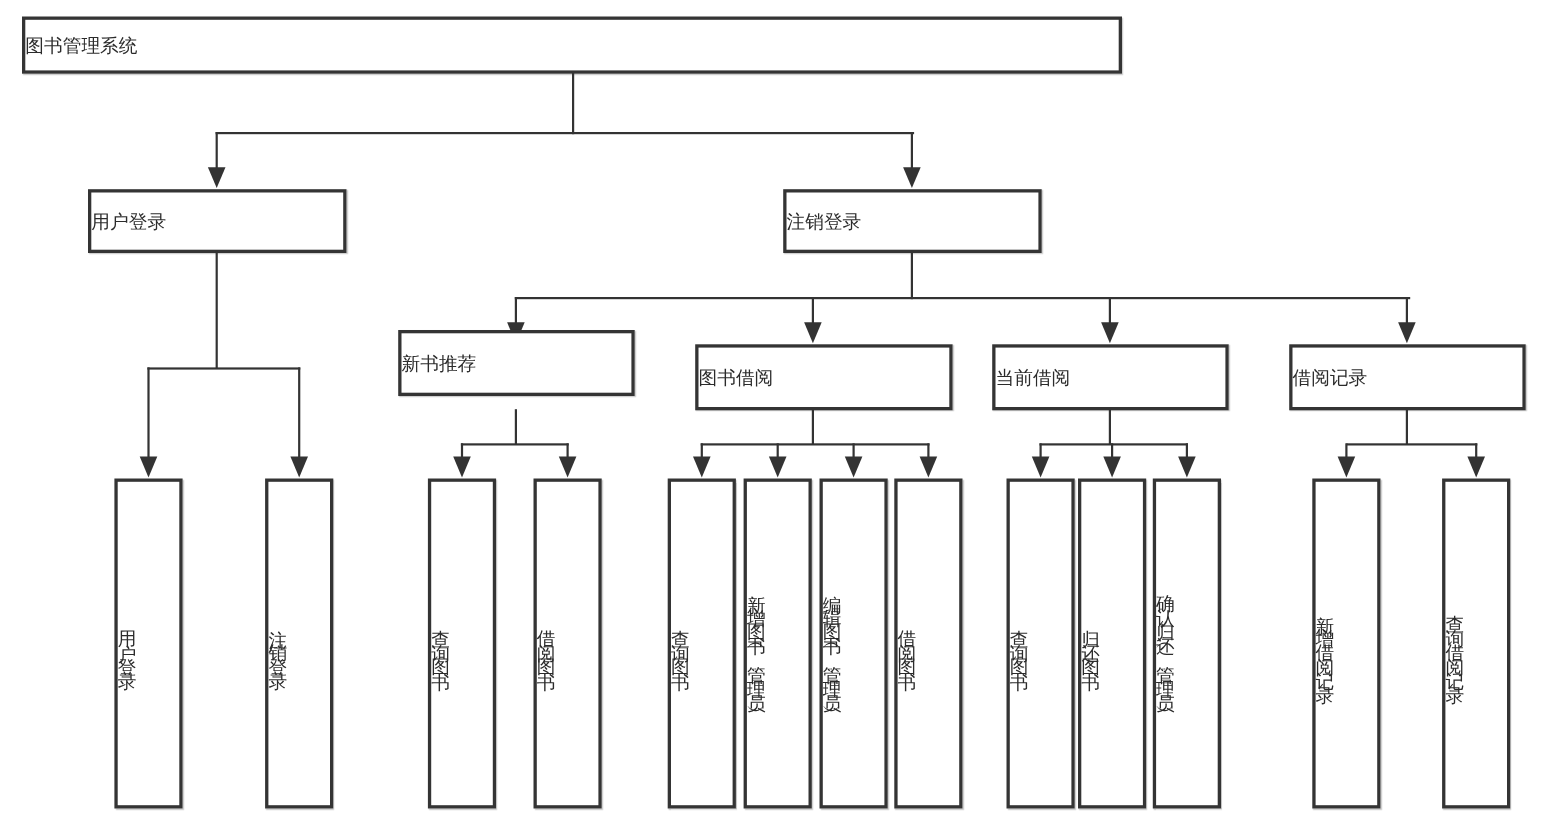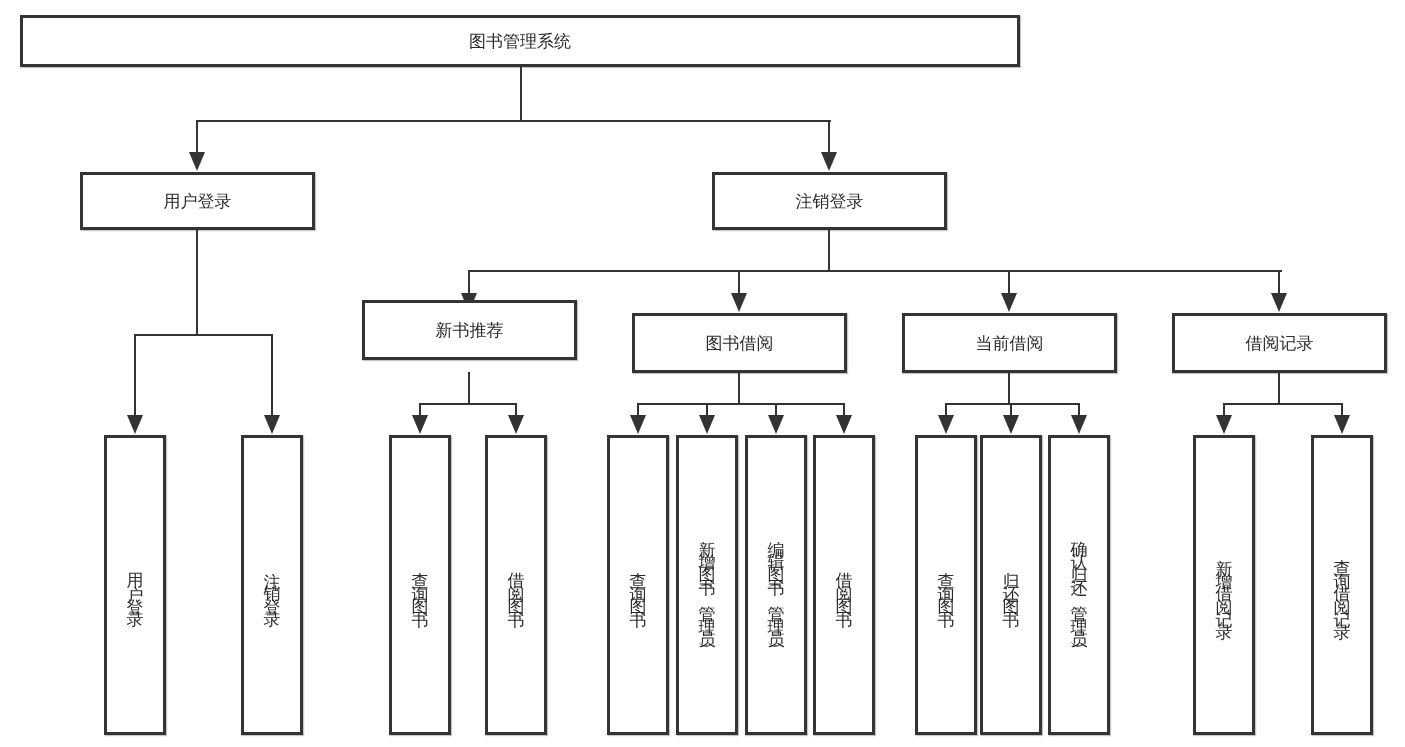--- a/index.html
+++ b/index.html
@@ -15,21 +15,20 @@
     background: #ffffff;
     overflow: hidden;
   }
   .box {
     position: absolute;
     background: #ffffff;
     border: 3px solid #343434;
     box-sizing: border-box;
     display: flex;
     align-items: center;
-    justify-content: center;
     box-shadow: 1px 1px 1px rgba(90,90,90,0.35);
   }
   .lbl {
     color: #2b2b2b;
     font-size: 17px;
     white-space: nowrap;
   }
   .leaf {
     top: 435px;
     width: 62px;
@@ -108,21 +107,21 @@
   <div class="vline" style="left:738px;top:270px;height:27px"></div>
   <div class="arrow" style="left:731px;top:293px"></div>
   <div class="vline" style="left:1008px;top:270px;height:27px"></div>
   <div class="arrow" style="left:1001px;top:293px"></div>
   <div class="vline" style="left:1278px;top:270px;height:27px"></div>
   <div class="arrow" style="left:1271px;top:293px"></div>
 
   <div class="box" style="left:362px;top:300px;width:215px;height:60px">
     <span class="lbl">新书推荐</span>
   </div>
-  <div class="box" style="left:632px;top:313px;width:215px;height:60px">
+  <div class="box" style="left:632px;top:313px;width:234px;height:60px">
     <span class="lbl">图书借阅</span>
   </div>
   <div class="box" style="left:902px;top:313px;width:215px;height:60px">
     <span class="lbl">当前借阅</span>
   </div>
   <div class="box" style="left:1172px;top:313px;width:215px;height:60px">
     <span class="lbl">借阅记录</span>
   </div>
 
   <div class="vline" style="left:468px;top:372px;height:32px"></div>

